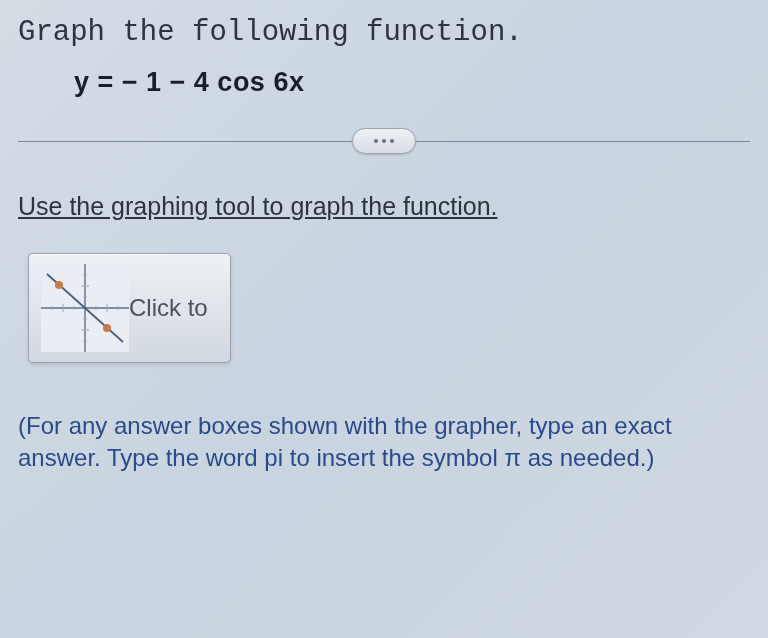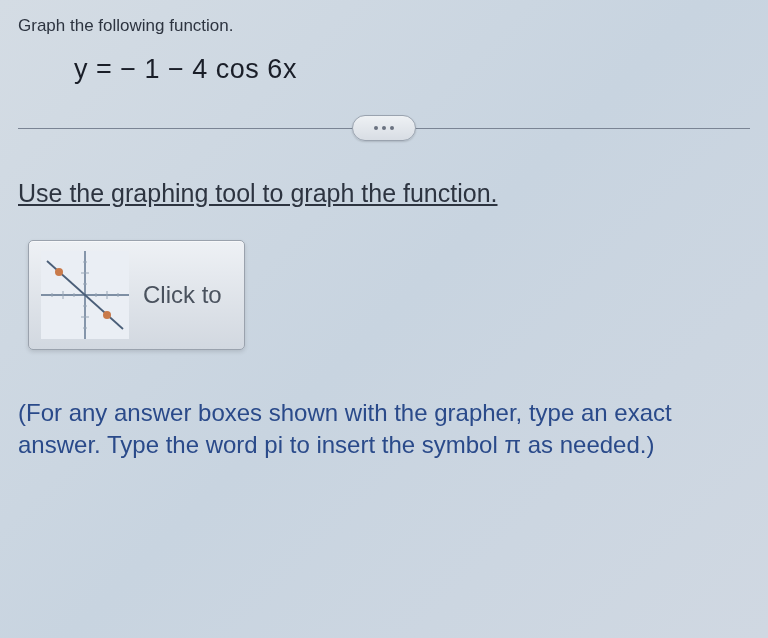--- a/index.html
+++ b/index.html
@@ -7,30 +7,32 @@
     width: 768px;
     height: 638px;
     background: linear-gradient(135deg, #d4dce4 0%, #c8d4e0 50%, #d0d8e2 100%);
     font-family: Arial, Helvetica, sans-serif;
     padding: 16px 18px;
     color: #2a2e38;
     position: relative;
     overflow: hidden;
   }
   .prompt {
-    font-size: 17px;
+    font-size: 29px;
     color: #2d3440;
     margin-bottom: 18px;
+    font-family: Liberation Mono, monospace;
   }
   .equation {
     font-size: 27px;
     color: #1a1e28;
     margin-left: 56px;
     margin-bottom: 26px;
     letter-spacing: 0.5px;
+    font-weight: bold;
   }
   .divider-wrap {
     position: relative;
     height: 34px;
     margin-bottom: 34px;
   }
   .divider-line {
     position: absolute;
     top: 50%;
     left: 0;
@@ -63,21 +65,21 @@
   }
   .instruction {
     font-size: 25px;
     color: #2d3440;
     margin-bottom: 32px;
     text-decoration: underline;
   }
   .graph-button {
     display: inline-flex;
     align-items: center;
-    gap: 14px;
+    gap: 0;
     background: linear-gradient(#eef1f5 0%, #d2d8e0 100%);
     border: 1px solid #9aa2ad;
     border-radius: 5px;
     padding: 10px 22px 10px 12px;
     margin-left: 10px;
     margin-bottom: 36px;
     cursor: pointer;
     box-shadow: 0 2px 4px rgba(0,0,0,0.12), inset 0 1px 0 rgba(255,255,255,0.5);
   }
   .graph-thumb {

